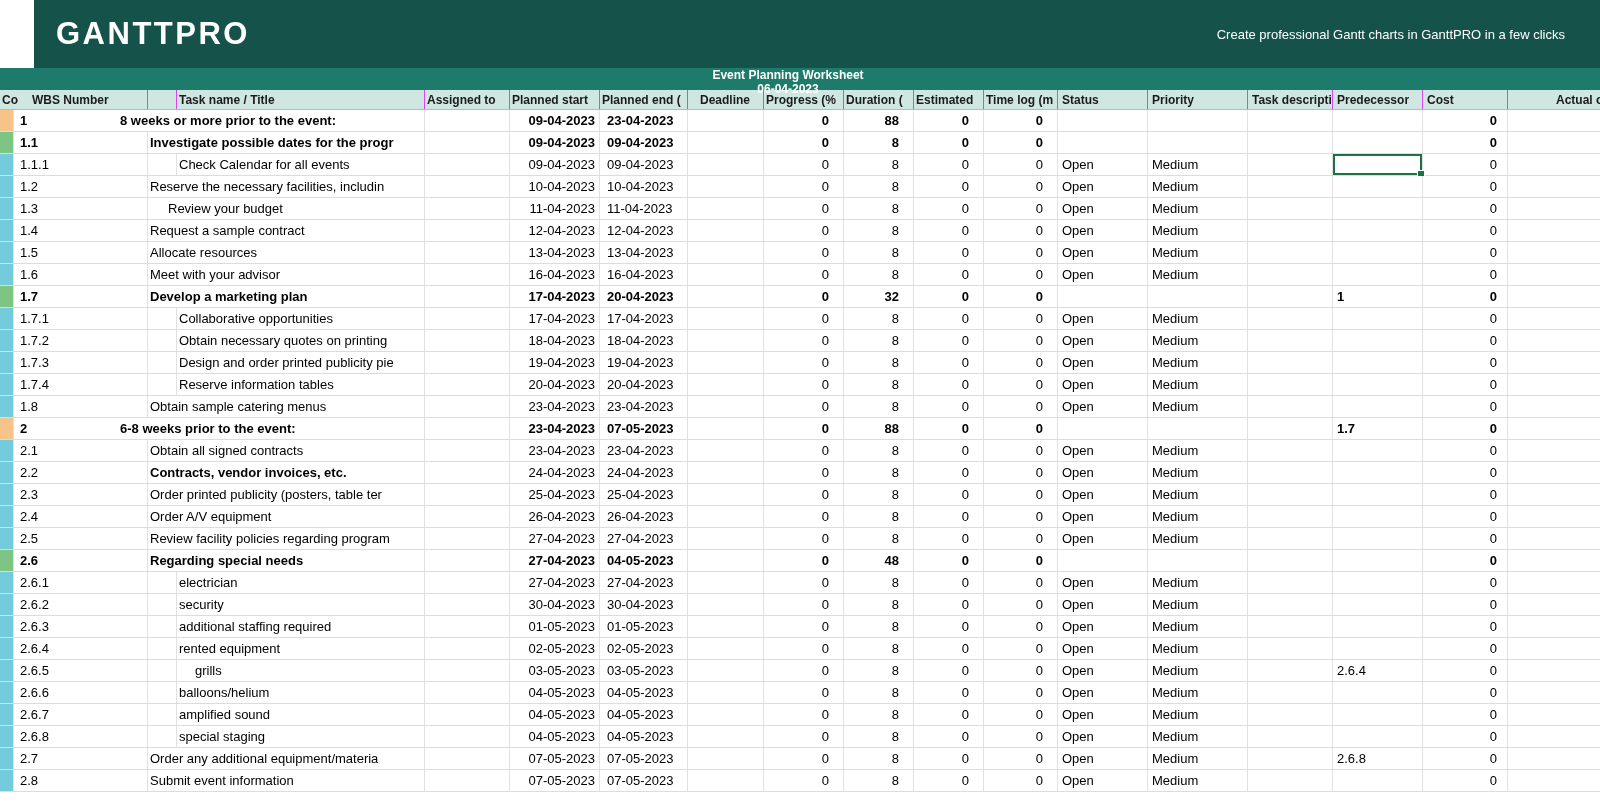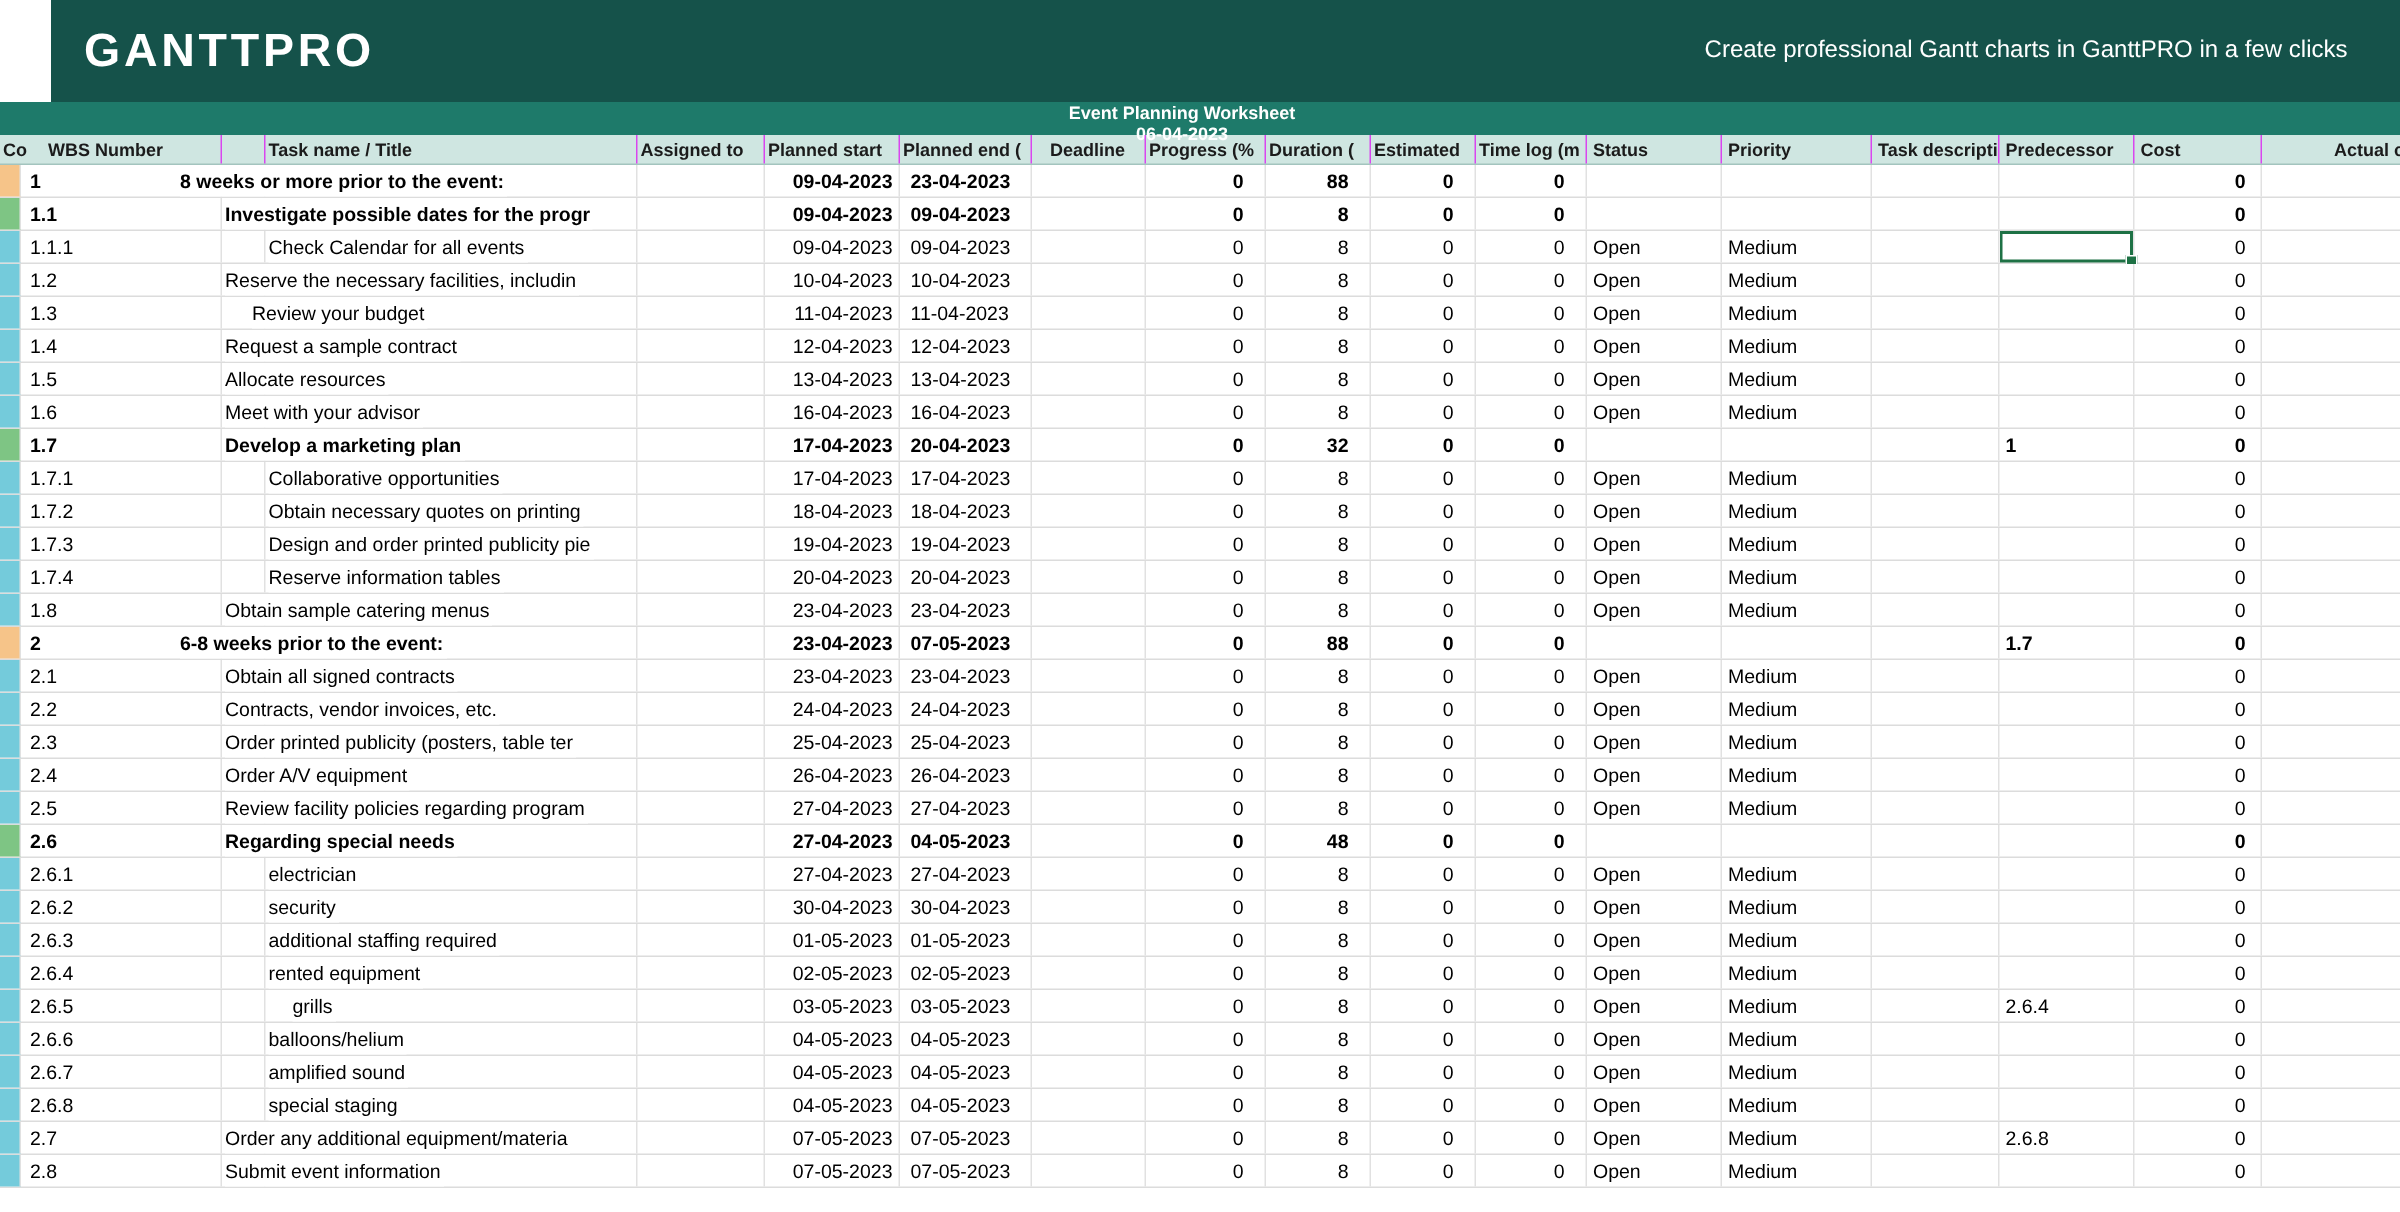--- a/index.html
+++ b/index.html
@@ -6,21 +6,21 @@
   html, body { margin: 0; padding: 0; }
   body {
     width: 1600px; height: 808px; overflow: hidden;
     font-family: "Liberation Sans", sans-serif; background: #fff;
   }
   .topbar {
     height: 68px; background: #15524A; display: flex;
     align-items: center; justify-content: space-between; padding: 0 35px 0 22px; margin-left: 34px;
   }
   .logo { color: #fff; font-size: 31px; font-weight: 800; letter-spacing: 2.5px; }
-  .tagline { color: #fff; font-size: 16px; }
+  .tagline { color: #fff; font-size: 13px; }
   .titlebar {
     height: 22px; background: #1E7A6A; color: #fff; display: flex;
     justify-content: space-between; align-items: center;
     padding: 0 38px 0 14px; font-size: 12px; font-weight: 700; flex-direction: column;
   }
   .hdr { display: flex; height: 20px; background: #CFE6E1; border-bottom: 1px solid #A3C4BE; }
   .hcell {
     flex: none; font-size: 12px; font-weight: 700; color: #1b1b1b;
     overflow: hidden; white-space: nowrap; border-right: 1px solid #d946ef;
     display: flex; align-items: center; padding: 0 2px;
@@ -445,21 +445,21 @@
       <div class="cell c-progress">0</div>
       <div class="cell c-duration">8</div>
       <div class="cell c-estimated">0</div>
       <div class="cell c-timelog">0</div>
       <div class="cell c-status">Open</div>
       <div class="cell c-priority">Medium</div>
       <div class="cell c-task_desc"></div>
       <div class="cell c-predecessor"></div>
       <div class="cell c-cost">0</div>
       <div class="cell c-actual_cost">0</div>
-      <div class="title-span" style="left: 150px; max-width: 275px;">Contracts, vendor invoices, etc.</div>
+      <div class="title-span" style="left: 150px; max-width: 275px; font-weight: bold;">Contracts, vendor invoices, etc.</div>
     </div>
     <div class="row">
       <div class="cell c-color" style="background: rgb(116, 203, 219);"></div>
       <div class="cell c-wbs">2.3</div>
       <div class="cell c-indent"></div>
       <div class="cell c-task"></div>
       <div class="cell c-assigned"></div>
       <div class="cell c-planned_start">25-04-2023</div>
       <div class="cell c-planned_end">25-04-2023</div>
       <div class="cell c-deadline"></div>

